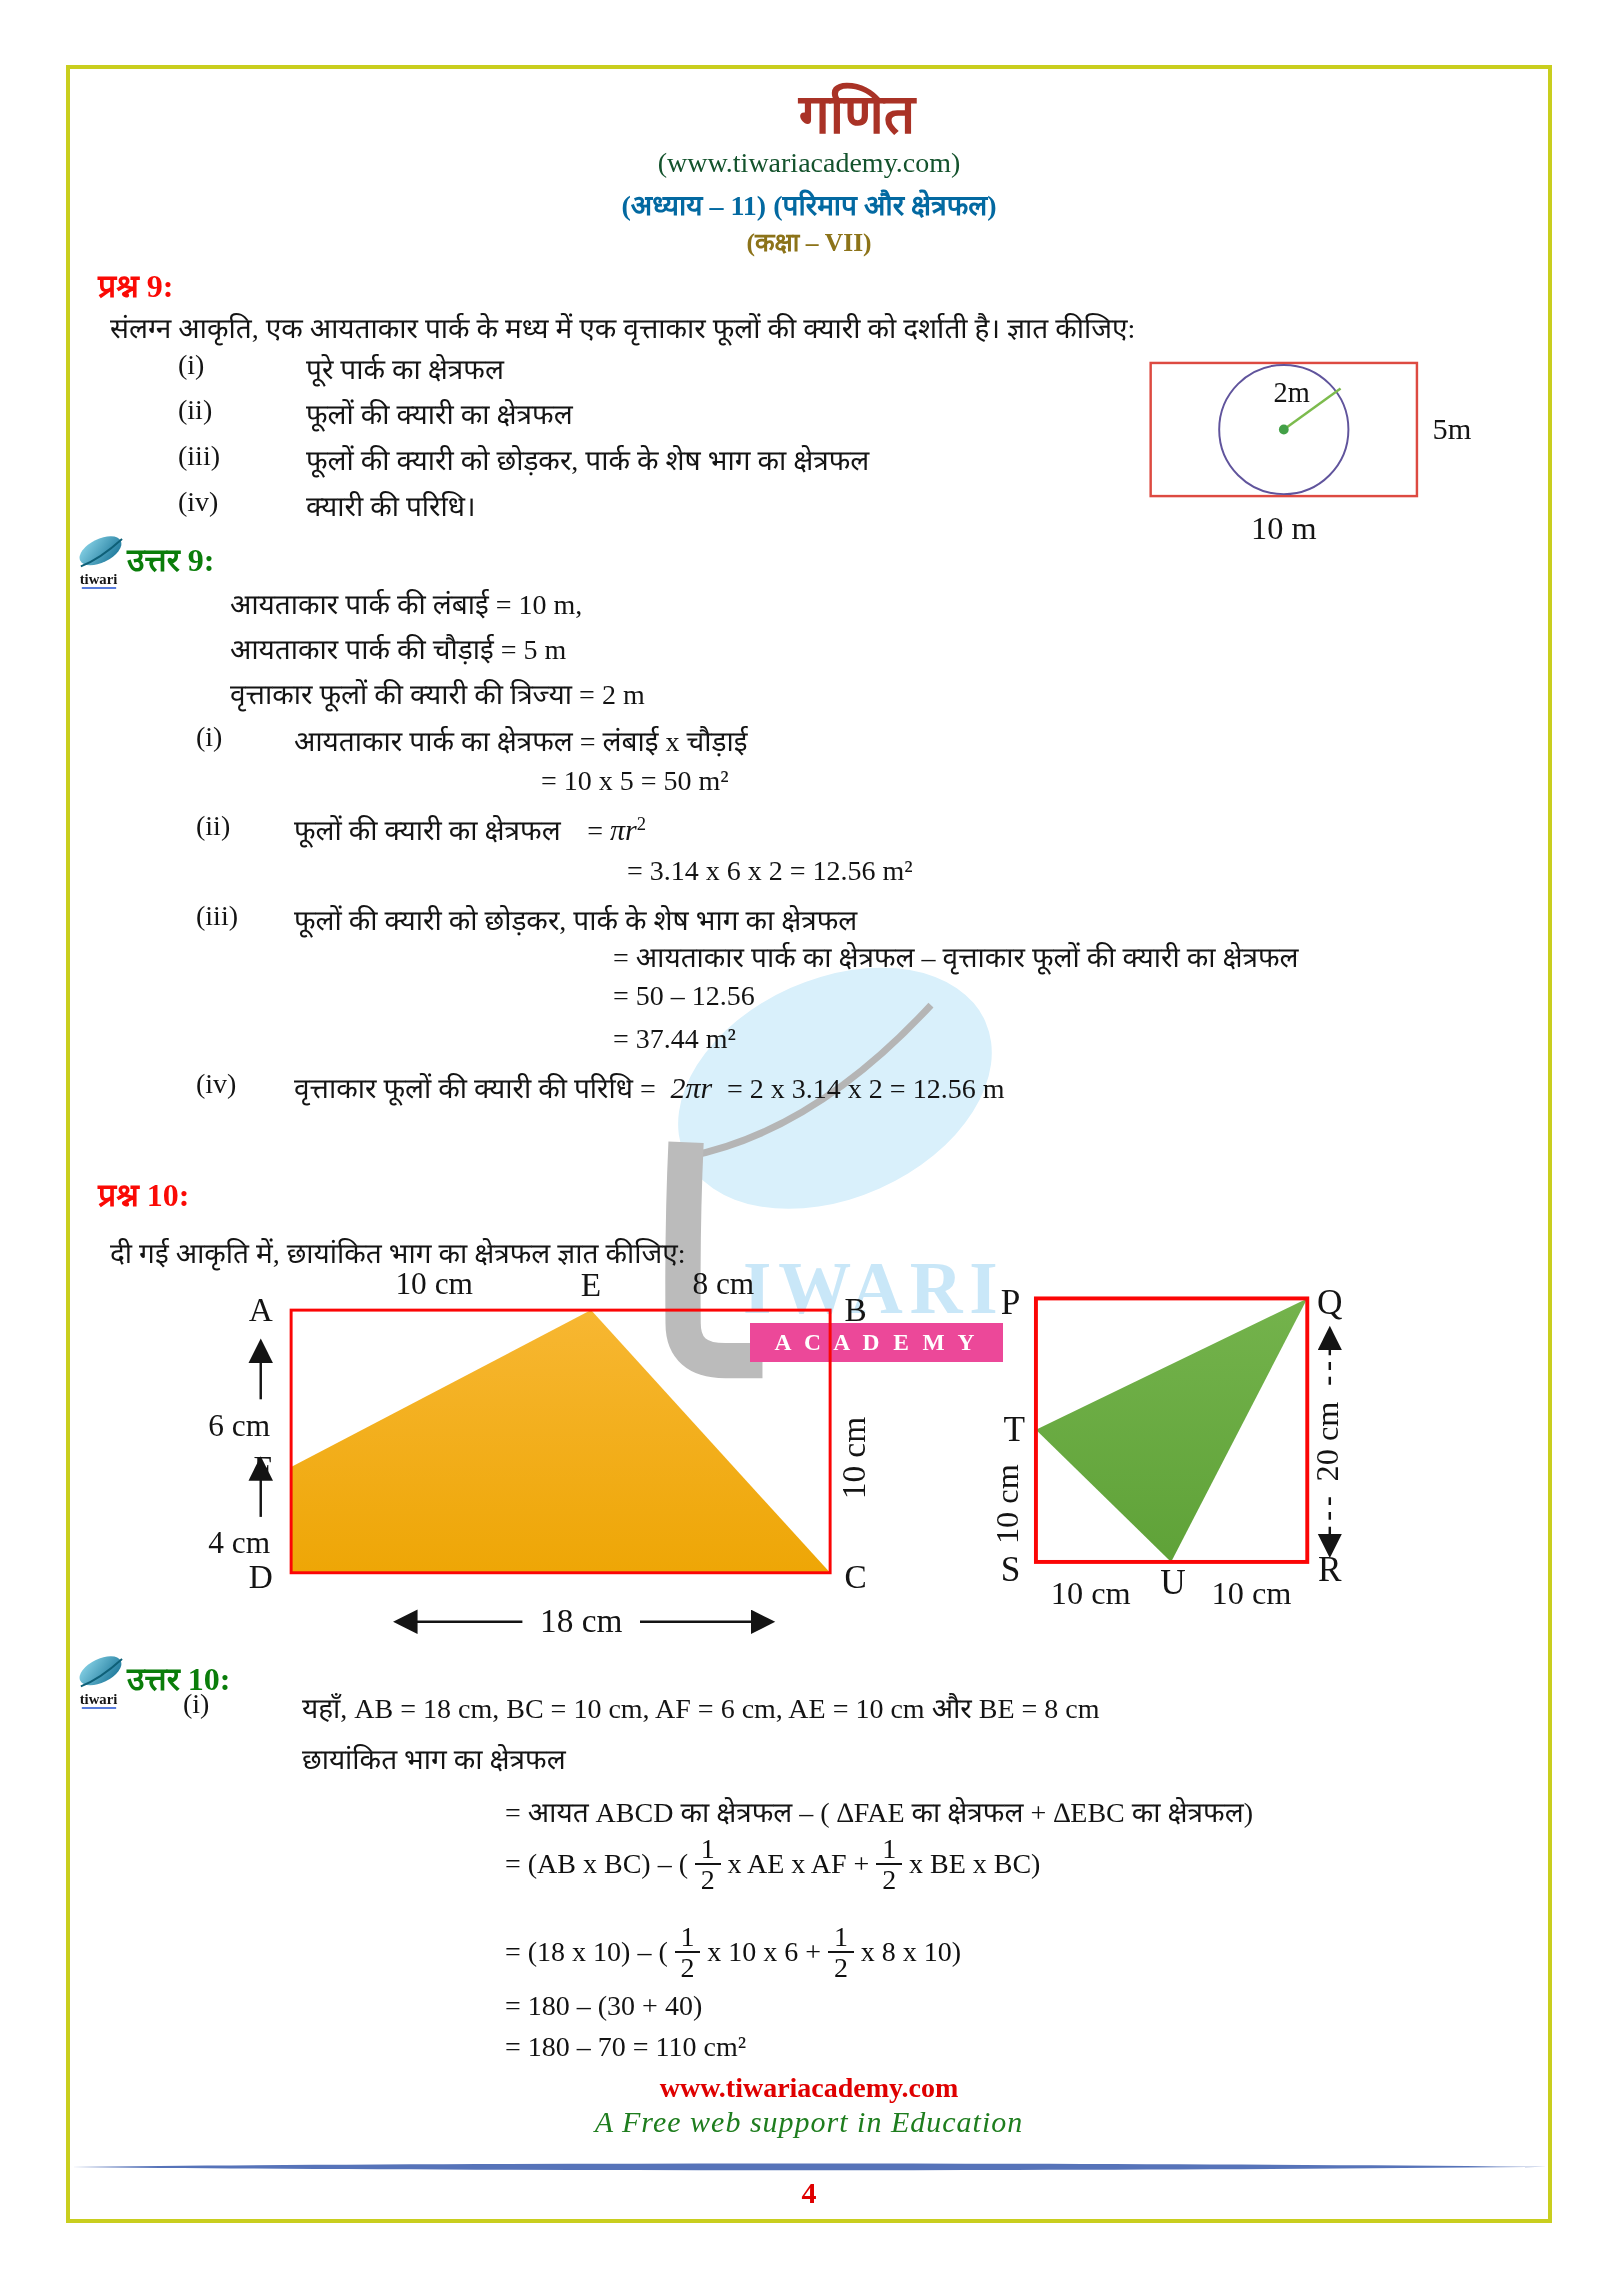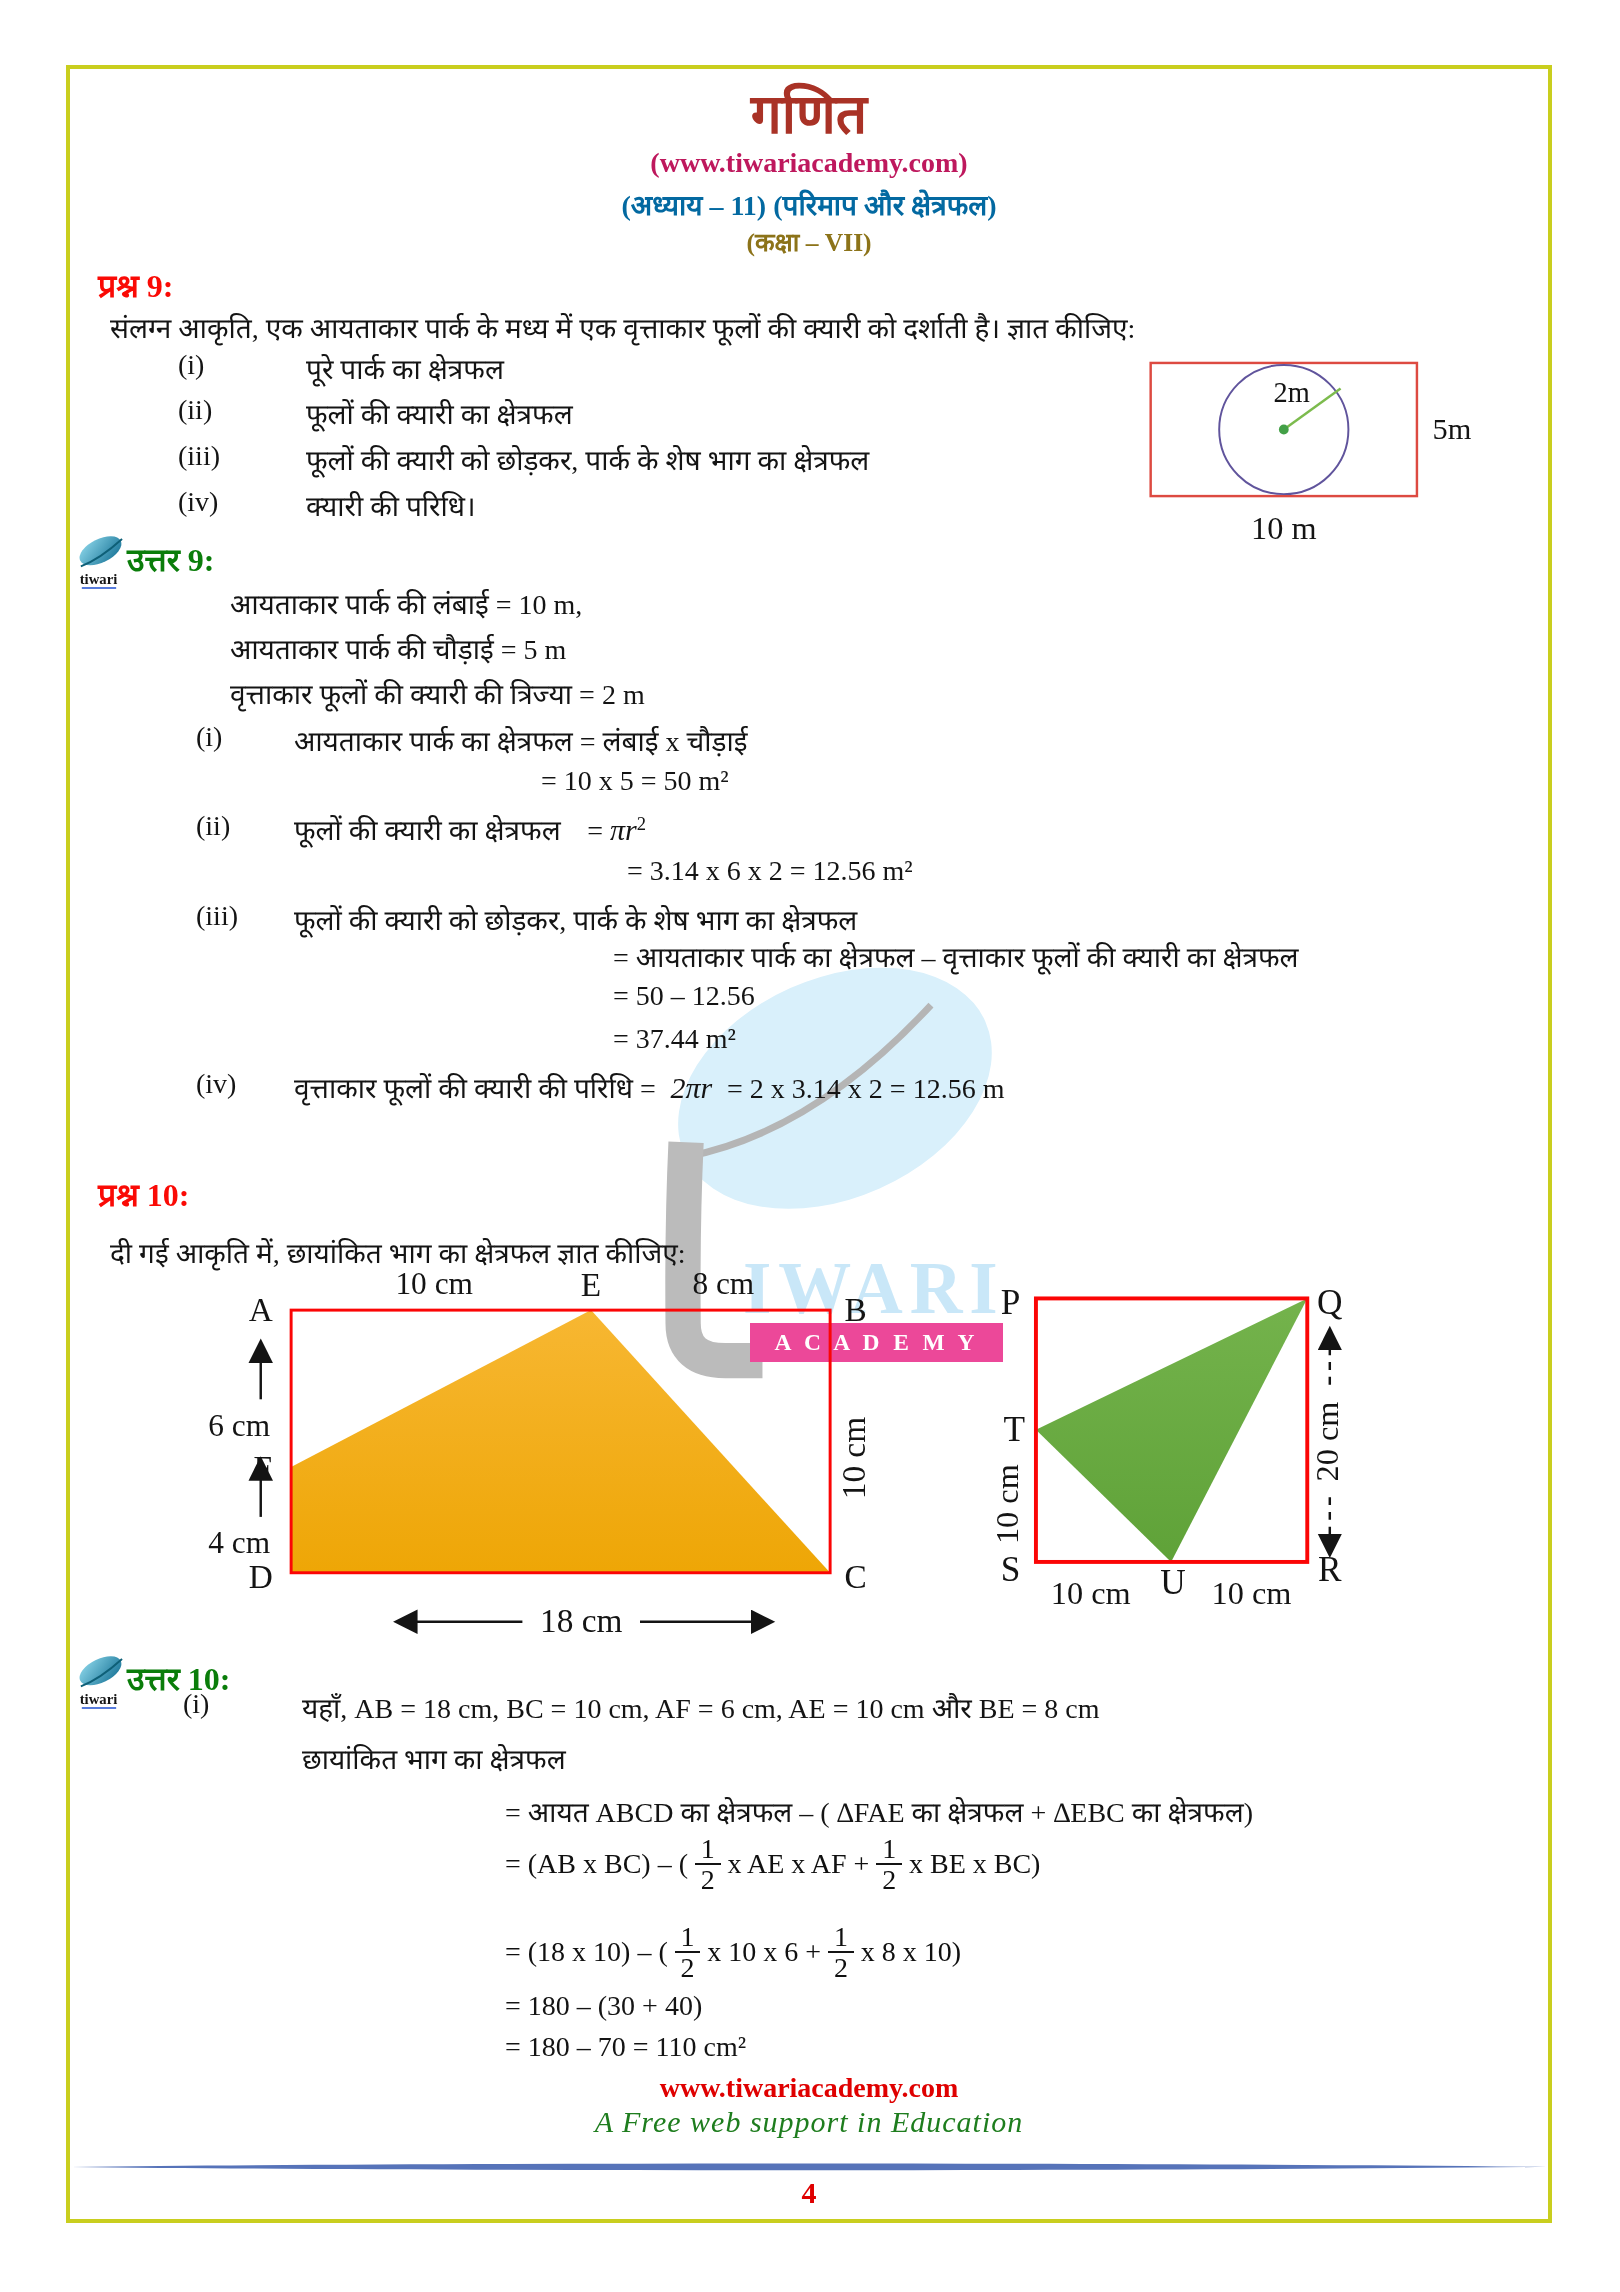--- a/index.html
+++ b/index.html
@@ -2,22 +2,22 @@
 <html><head>
 <meta charset="utf-8">
 <style>
   html,body{margin:0;padding:0;background:#ffffff;}
   .page{position:relative;width:1620px;height:2293px;background:#fff;
         font-family:"Liberation Serif","DejaVu Sans",serif;color:#101010;overflow:hidden;}
   .abs{position:absolute;white-space:nowrap;z-index:3;}
   .center{left:71px;width:1476px;text-align:center;}
   .frame{position:absolute;left:66px;top:65px;width:1478px;height:2150px;
          border:4.9px solid #C9CE1E;z-index:1;}
-  .title{font-size:55px;font-weight:bold;color:#A93226;}
-  .site{font-size:28px;font-weight:bold;color:#be185d;}
+  .title{font-size:55px;font-weight:bold;color:#A93226;margin-left:48px;}
+  .site{font-size:28px;font-weight:normal;color:#14532d;}
   .chapter{font-size:28px;font-weight:bold;color:#0369a1;}
   .klass{font-size:25.5px;font-weight:bold;color:#8C7319;}
   .qhead{font-size:32px;font-weight:bold;color:#FA0A05;}
   .ahead{font-size:32px;font-weight:bold;color:#0A7D0A;}
   .txt{font-size:28px;color:#141414;}
   .math{font-style:italic;font-size:30px;}
   sup{font-size:18.6px;}
   .frac{display:inline-flex;flex-direction:column;align-items:center;
         line-height:1.05;font-size:28px;margin:0 6.9px;}
   .fn{border-bottom:2px solid #141414;padding:0 5.9px;display:block;}

